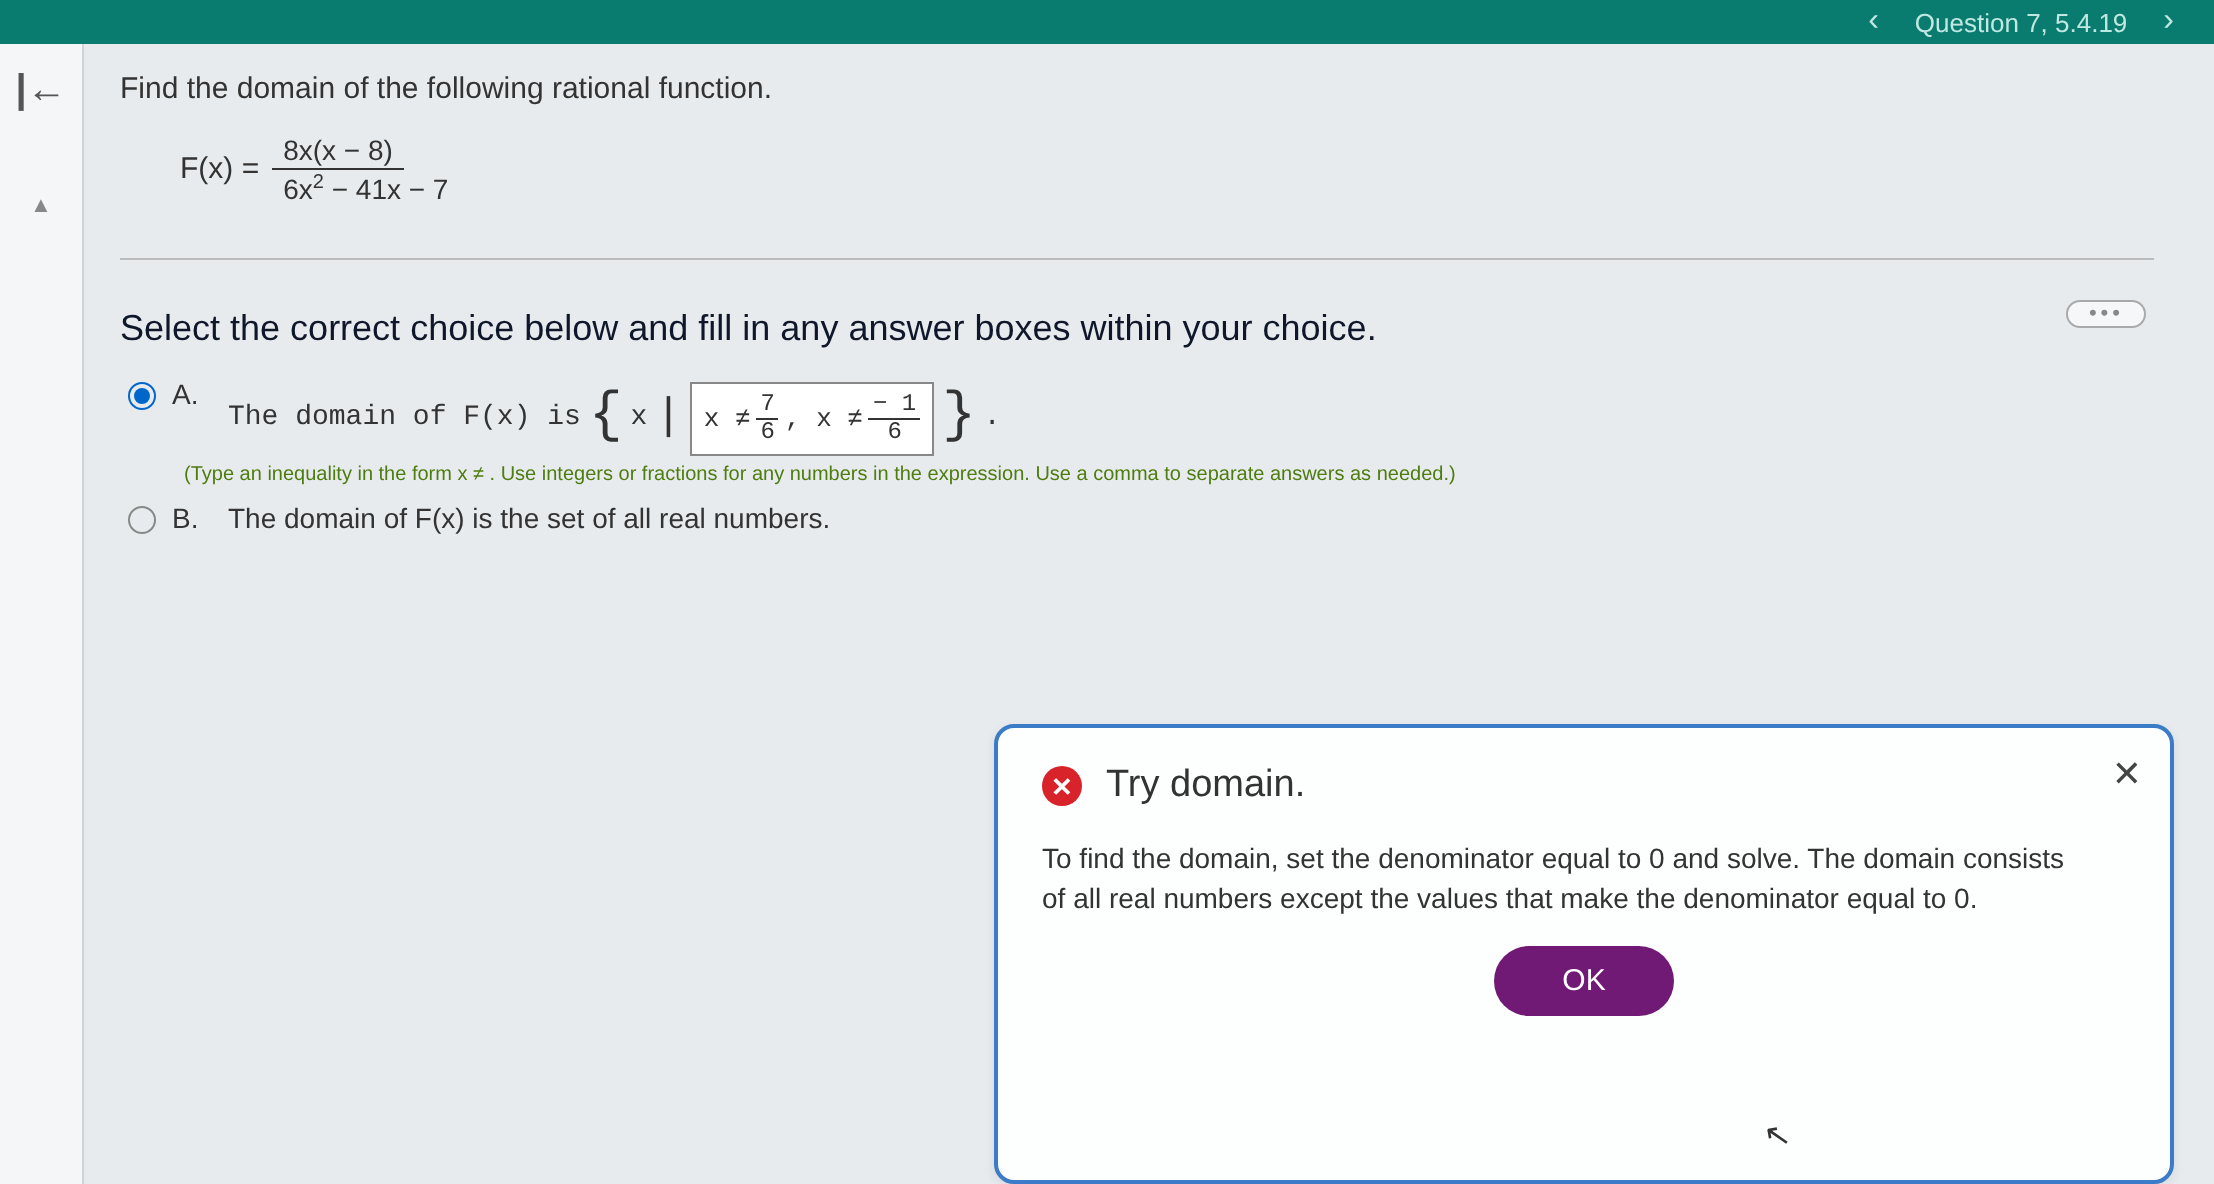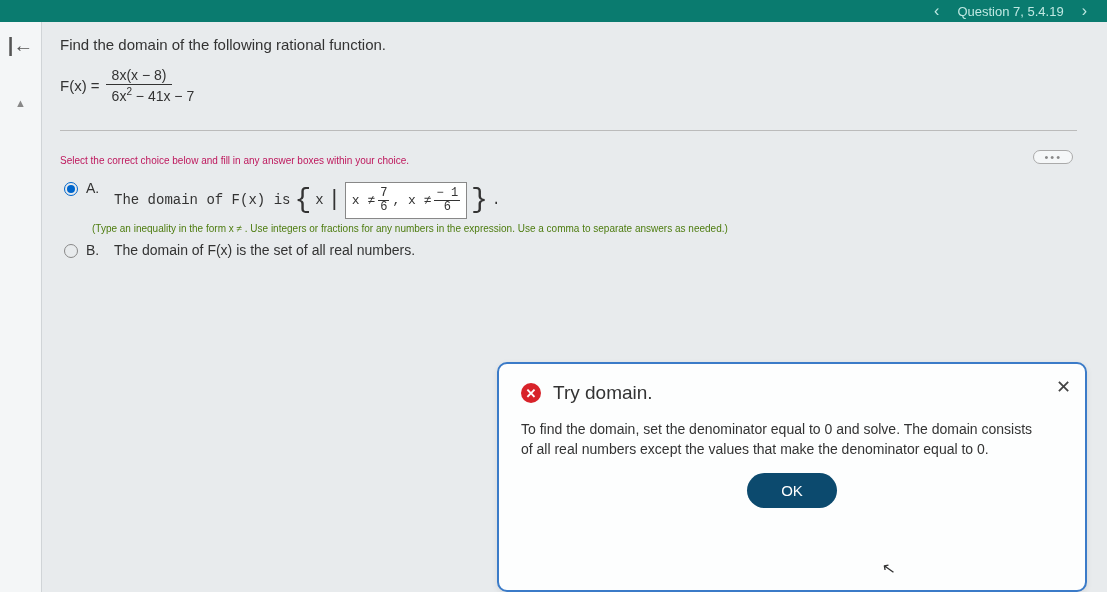--- a/index.html
+++ b/index.html
@@ -53,20 +53,21 @@
       flex: 1;
       padding: 14px 30px 0 18px;
       position: relative;
     }
     .question-text {
       font-size: 15px;
       color: #333;
       margin-bottom: 14px;
     }
     .formula {
+      margin-left: 30px;
       font-size: 15px;
       display: flex;
       align-items: center;
       gap: 6px;
     }
     .frac {
       display: inline-flex;
       flex-direction: column;
       align-items: flex-start;
       vertical-align: middle;
@@ -87,22 +88,22 @@
       border: 1px solid #aaa;
       border-radius: 10px;
       padding: 0px 10px;
       color: #888;
       font-size: 11px;
       letter-spacing: 2px;
       cursor: pointer;
       background: #f5f7f8;
     }
     .instruction {
-      font-size: 10px;
-      color: #be185d;
+      font-size: 18px;
+      color: #0f172a;
       margin: 24px 0 14px 0;
     }
     .choice-row {
       display: flex;
       align-items: flex-start;
       gap: 8px;
       margin-left: 4px;
       margin-bottom: 4px;
     }
     .radio {
@@ -203,21 +204,21 @@
     .popup-body {
       font-size: 14px;
       color: #333;
       line-height: 1.4;
       margin-bottom: 14px;
       padding-right: 20px;
     }
     .ok-btn {
       display: block;
       margin: 0 auto;
-      background: #0c4a6e;
+      background: #701a75;
       color: #fff;
       border: none;
       border-radius: 20px;
       padding: 9px 34px;
       font-size: 15px;
       cursor: pointer;
     }
     .cursor-icon {
       position: absolute;
       bottom: 12px;

